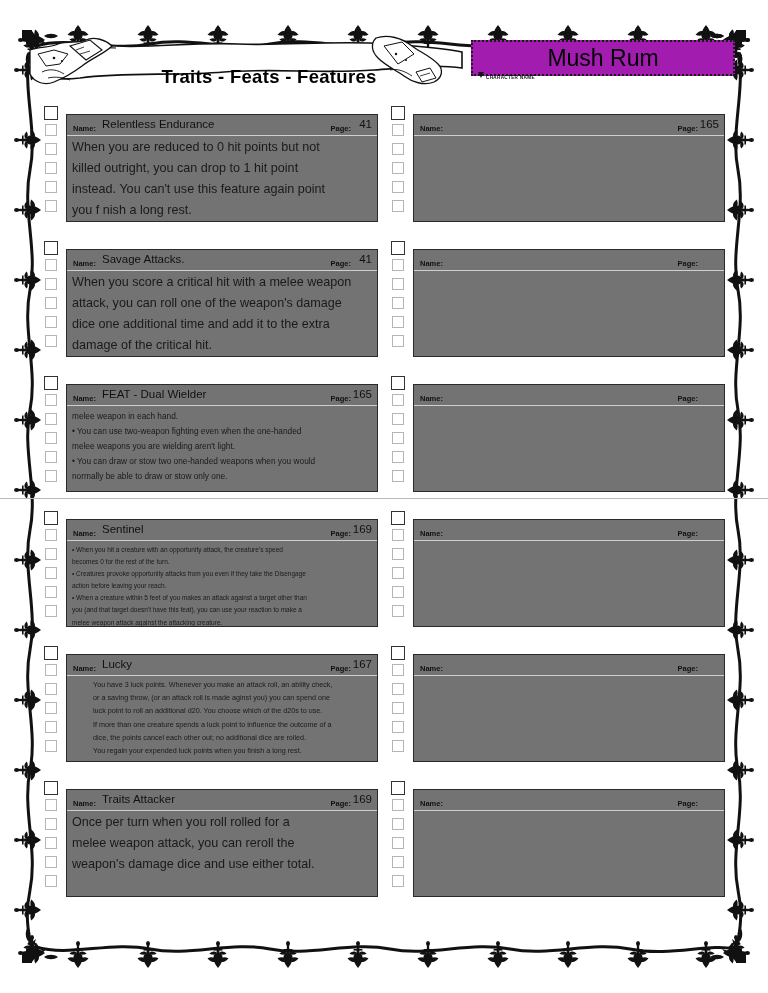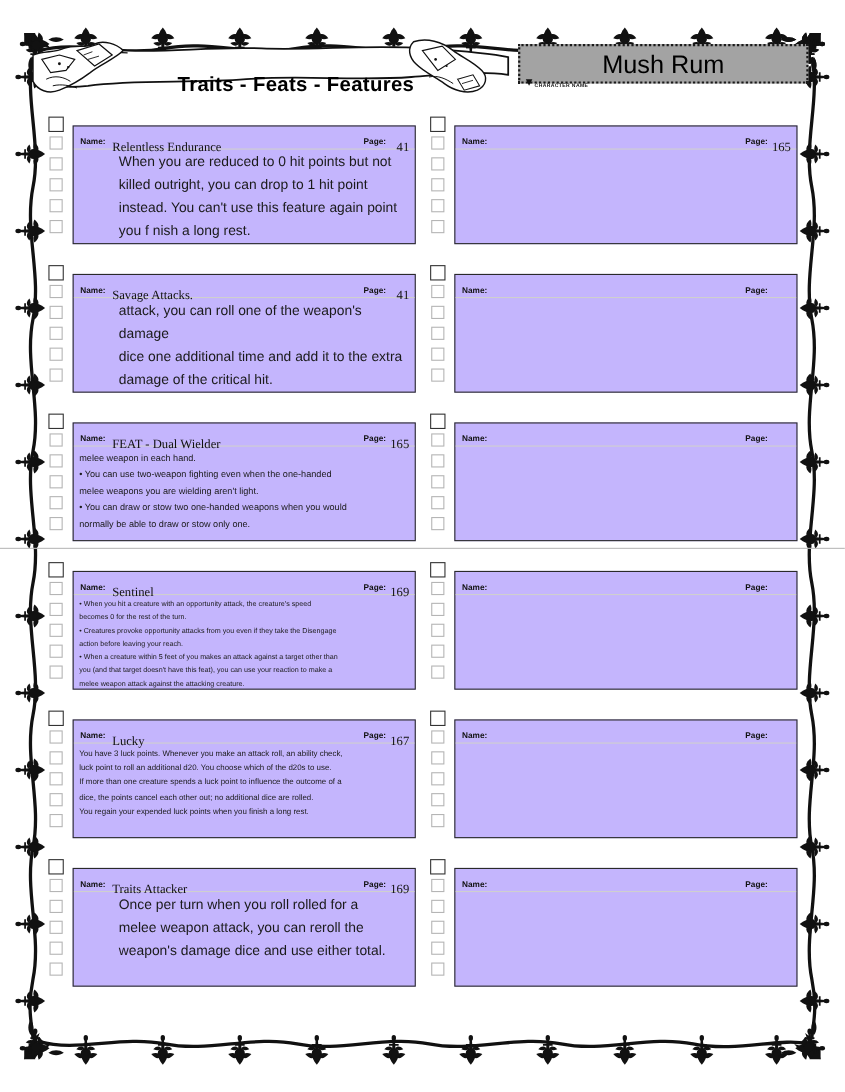--- a/index.html
+++ b/index.html
@@ -67,21 +67,21 @@
     z-index: 4;
     white-space: nowrap;
   }
   .charname-box {
     position: absolute;
     left: 447px;
     top: 12px;
     width: 260px;
     height: 32px;
     border: 2px dotted #1a1a1a;
-    background: #a3a3a3;
+    background: #a21caf;
     z-index: 3;
   }
   .charname-value {
     position: absolute;
     left: 0;
     top: 1px;
     width: 260px;
     text-align: center;
     font-size: 23px;
     line-height: 30px;
@@ -162,68 +162,67 @@
   .chk.c6 { top: 94px; }
 
   
   .entry-box {
     position: absolute;
     left: 22px;
     top: 4px;
     width: 312px;
     height: 108px;
     border: 1.5px solid #2a2a2a;
-    background: #c4b5fd;
+    background: #737373;
     box-sizing: border-box;
     overflow: hidden;
   }
   .entry-head {
     position: relative;
     height: 20px;
     border-bottom: 1px solid #cfcfcf;
   }
   .lbl {
     position: absolute;
     font-size: 7.5px;
     font-weight: bold;
     top: 9px;
     color: #111;
   }
   .lbl-name { left: 6px; }
   .lbl-page { right: 26px; }
   .hdr-val {
     position: absolute;
     font-size: 11.5px;
-    top: 13px;
+    top: 3px;
     color: #111;
     white-space: nowrap;
-    font-family: Liberation Serif, serif;
   }
   .name-val { left: 35px; }
   .page-val { right: 5px; }
 
   .entry-body {
     position: relative;
     padding: 2px 5px 0 5px;
     box-sizing: border-box;
   }
   .entry-body p {
     margin: 0;
     color: #1a1a1a;
   }
   
   .sz-lg  .entry-body p { font-size: 12.6px; line-height: 21px; }
   .sz-md  .entry-body p { font-size:  8.3px; line-height: 15px; }
   .sz-sm  .entry-body p { font-size:  6.5px; line-height: 12.1px; }
   .sz-xs  .entry-body p { font-size:  7.2px; line-height: 13.2px; }
 
-  .sz-lg .entry-body { padding-top: 1px; margin-left: 36px; }
+  .sz-lg .entry-body { padding-top: 1px; }
   .sz-md .entry-body { padding-top: 3px; }
   .sz-sm .entry-body { padding-top: 3px; }
-  .sz-xs .entry-body { padding-top: 2px; }
+  .sz-xs .entry-body { padding-top: 2px; margin-left: 21px; }
 </style>
 </head>
 <body>
 
 <div id="sheet">
 
   <svg class="border-svg" viewBox="0 0 768 993">
     <defs>
       <g id="fleur">
         <path d="M0,-11 C3.2,-7.2 4.6,-3.4 4.6,-0.4 C4.6,2.0 3.0,3.6 0,4.4
@@ -442,20 +441,21 @@
             <div class="chk c6"></div>
           </div>
           <div class="entry-box">
             <div class="entry-head">
               <span class="lbl lbl-name">Name:</span>
               <span class="hdr-val name-val">Savage Attacks.</span>
               <span class="lbl lbl-page">Page:</span>
               <span class="hdr-val page-val">41</span>
             </div>
             <div class="entry-body">
+              <p>When you score a critical hit with a melee weapon</p>
               <p>attack, you can roll one of the weapon's damage</p>
               <p>dice one additional time and add it to the extra</p>
               <p>damage of the critical hit.</p>
             </div>
           </div>
         </div>
         <div class="entry right sz-lg">
           <div class="check-rail">
             <div class="chk first"></div>
             <div class="chk c2"></div>
@@ -581,20 +581,21 @@
           </div>
           <div class="entry-box">
             <div class="entry-head">
               <span class="lbl lbl-name">Name:</span>
               <span class="hdr-val name-val">Lucky</span>
               <span class="lbl lbl-page">Page:</span>
               <span class="hdr-val page-val">167</span>
             </div>
             <div class="entry-body">
               <p>You have 3 luck points. Whenever you make an attack roll, an ability check,</p>
+              <p>or a saving throw, (or an attack roll is made aginst you) you can spend one</p>
               <p>luck point to roll an additional d20. You choose which of the d20s to use.</p>
               <p>If more than one creature spends a luck point to influence the outcome of a</p>
               <p>dice, the points cancel each other out; no additional dice are rolled.</p>
               <p>You regain your expended luck points when you finish a long rest.</p>
             </div>
           </div>
         </div>
         <div class="entry right sz-lg">
           <div class="check-rail">
             <div class="chk first"></div>

